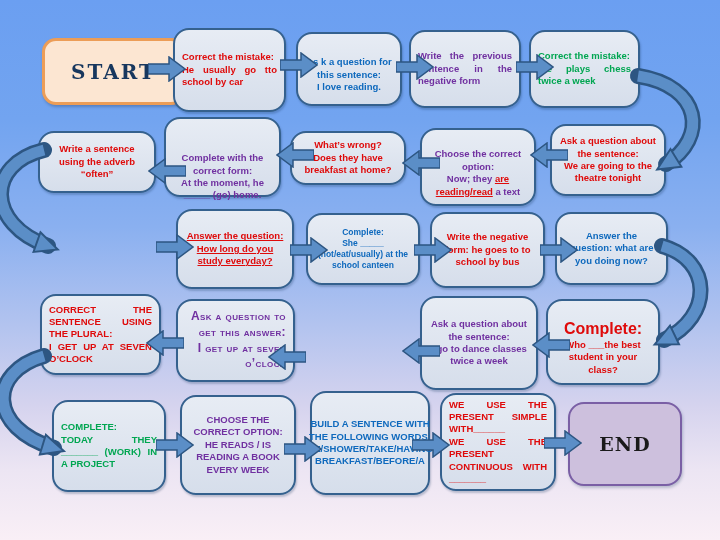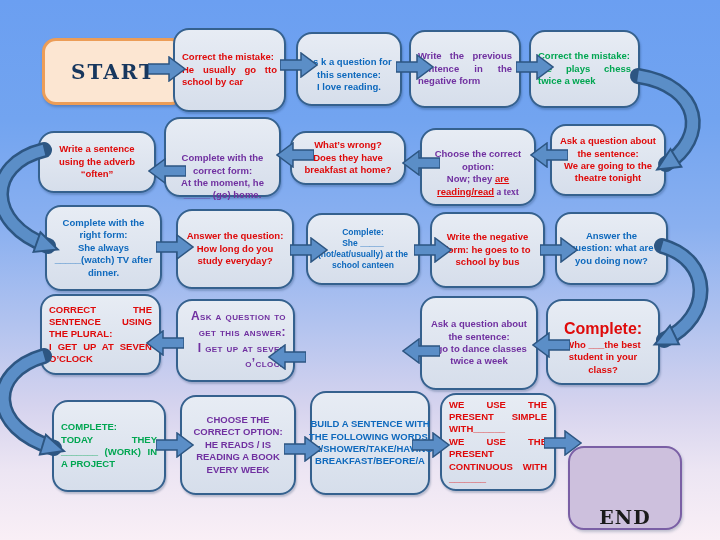--- a/index.html
+++ b/index.html
@@ -26,23 +26,22 @@
   .startbox{
     position:absolute;box-sizing:border-box;border-radius:14px;
     background:var(--start_fill,#fce6d2);border:3px solid var(--start_border,#ec9d57);
     display:flex;align-items:center;justify-content:center;
     box-shadow:1px 2px 3px rgba(20,50,90,.3);
   }
   .startbox .cap{font-family:"DejaVu Serif",serif;font-weight:bold;font-size:20px;letter-spacing:2px;color:var(--start_text,#17375e);}
   .endbox{
     position:absolute;box-sizing:border-box;border-radius:16px;
     background:var(--end_fill,#cdc0dd);border:2.5px solid var(--end_border,#7a5fa5);
-    display:flex;align-items:flex-end;justify-content:center;
+    display:flex;align-items:center;justify-content:center;
     box-shadow:1px 2px 3px rgba(20,50,90,.25);
-    margin-top:44px;
   }
   .endbox .cap{font-family:"DejaVu Serif",serif;font-weight:600;font-size:19px;letter-spacing:1px;color:var(--end_text,#1a1a1a);}
   .harrow{position:absolute;width:38px;height:26px;pointer-events:none;}
   .harrow.leftdir{transform:scaleX(-1);}
   .overlay{position:absolute;left:0;top:0;pointer-events:none;}
 </style>
 </head>
 <body>
 
 <div class="stage">
@@ -70,42 +69,38 @@
 We plays chess twice a week</span>
   </div>
 
   <div class="box" style="left:550px;top:124px;width:116px;height:72px">
     <span class="bt" style="color: rgb(223, 10, 10);">Ask a question about the sentence:
 We are going to the theatre tonight</span>
   </div>
   <div class="box" style="left:420px;top:128px;width:116px;height:78px">
     <span class="bt">
       <span style="color: rgb(112, 48, 160);">Choose the correct option:
-Now; they </span><span style="text-decoration: underline; color: rgb(223, 10, 10); margin-top: 8px;">are reading/read</span><span style="color: rgb(112, 48, 160); font-family: Liberation Serif, serif;"> a text</span>
+Now; they </span><span style="text-decoration: underline; color: rgb(223, 10, 10); margin-top: 8px;">are reading/read</span><span style="color: rgb(112, 48, 160);"> a text</span>
     </span>
   </div>
   <div class="box" style="left:290px;top:131px;width:116px;height:54px">
     <span class="bt" style="color: rgb(223, 10, 10);">What’s wrong?
 Does they have breakfast at home?</span>
   </div>
   <div class="box" style="left:164px;top:117px;width:117px;height:80px">
     <span class="bt" style="color: rgb(112, 48, 160); margin-top: 40px;">Complete with the correct form:
 At the moment, he _____ (go) home.</span>
   </div>
   <div class="box" style="left:38px;top:131px;width:118px;height:62px">
     <span class="bt" style="color: rgb(223, 10, 10);">Write a sentence using the adverb
 “often”</span>
   </div>
 
-  <div class="box" style="left:45px;top:205px;width:117px;height:86px">
-    <span class="bt" style="color: rgb(14, 105, 189);">Complete with the right form:
-She always _____(watch) TV after dinner.</span>
-  </div>
   <div class="box" style="left:176px;top:209px;width:118px;height:80px">
-    <span class="bt" style="color: rgb(223, 10, 10);">Answer the question:
+    <span class="bt" style="color: rgb(223, 10, 10); text-decoration: underline;">Answer the question:
 How long do you study everyday?</span>
   </div>
   <div class="box small" style="left:306px;top:213px;width:114px;height:72px">
     <span class="bt" style="color: rgb(14, 105, 189);">Complete:
 She _____
 (not/eat/usually) at the school canteen</span>
   </div>
   <div class="box" style="left:430px;top:212px;width:115px;height:76px">
     <span class="bt" style="color: rgb(223, 10, 10);">Write the negative form: he goes to to school by bus</span>
   </div>

